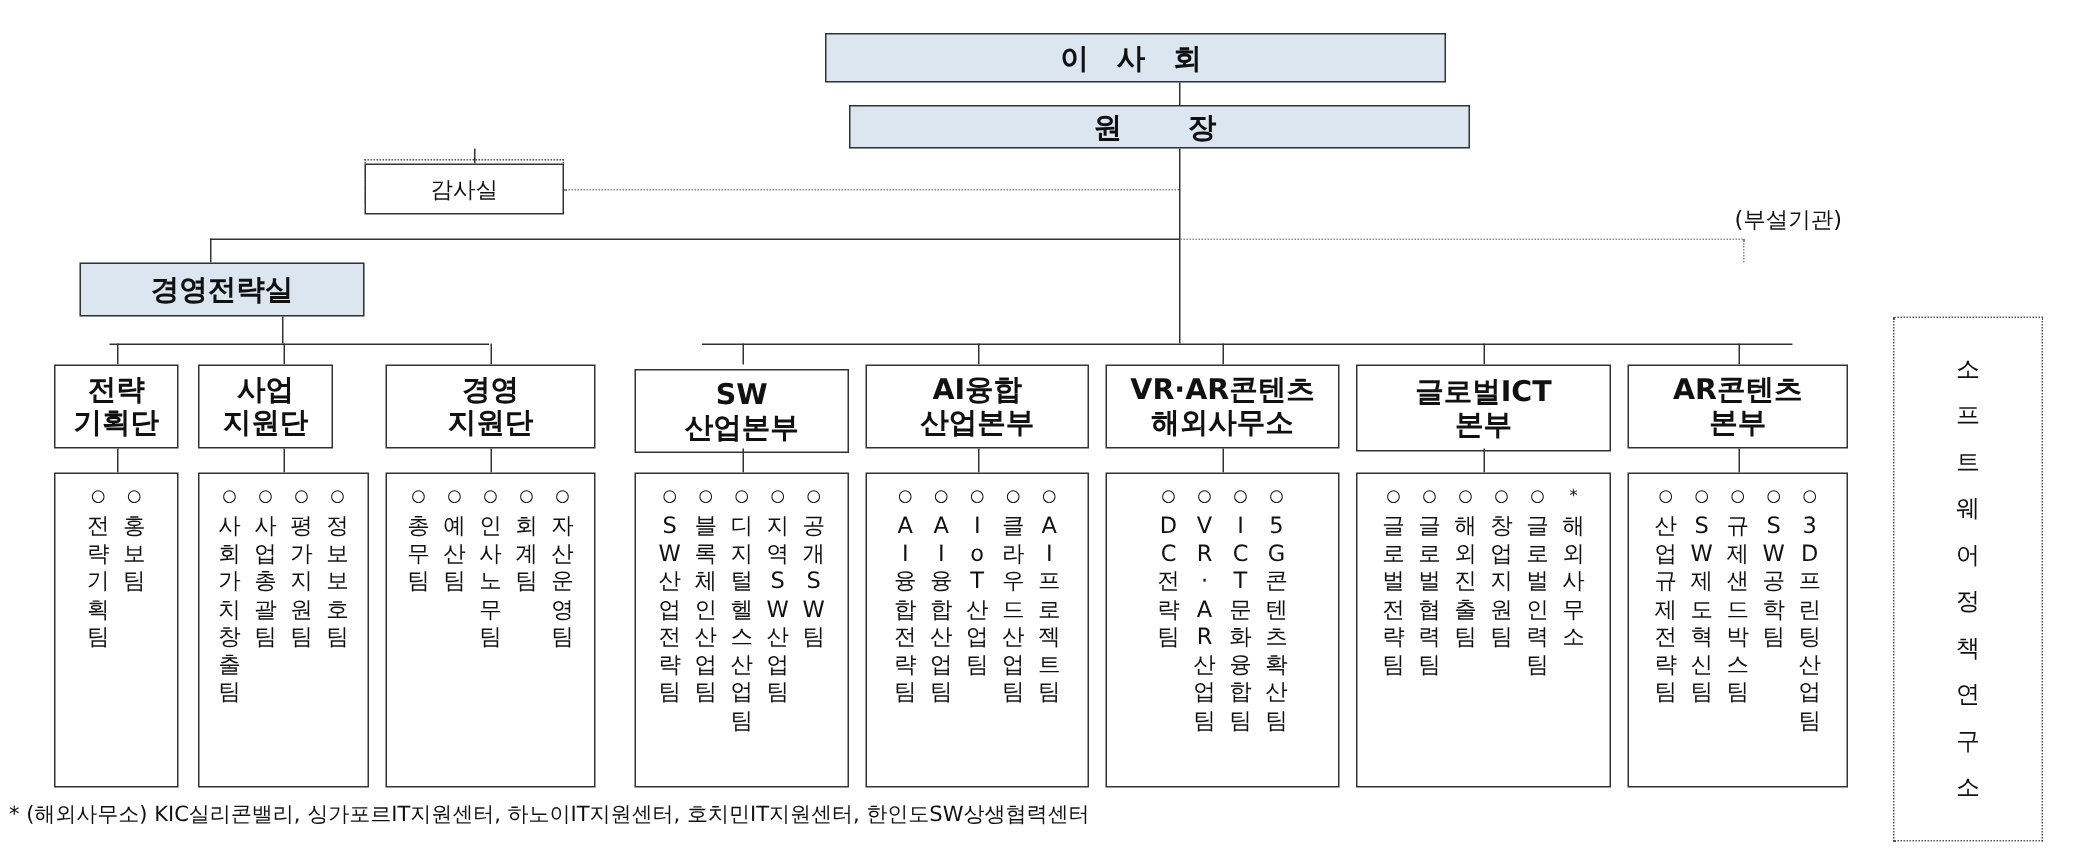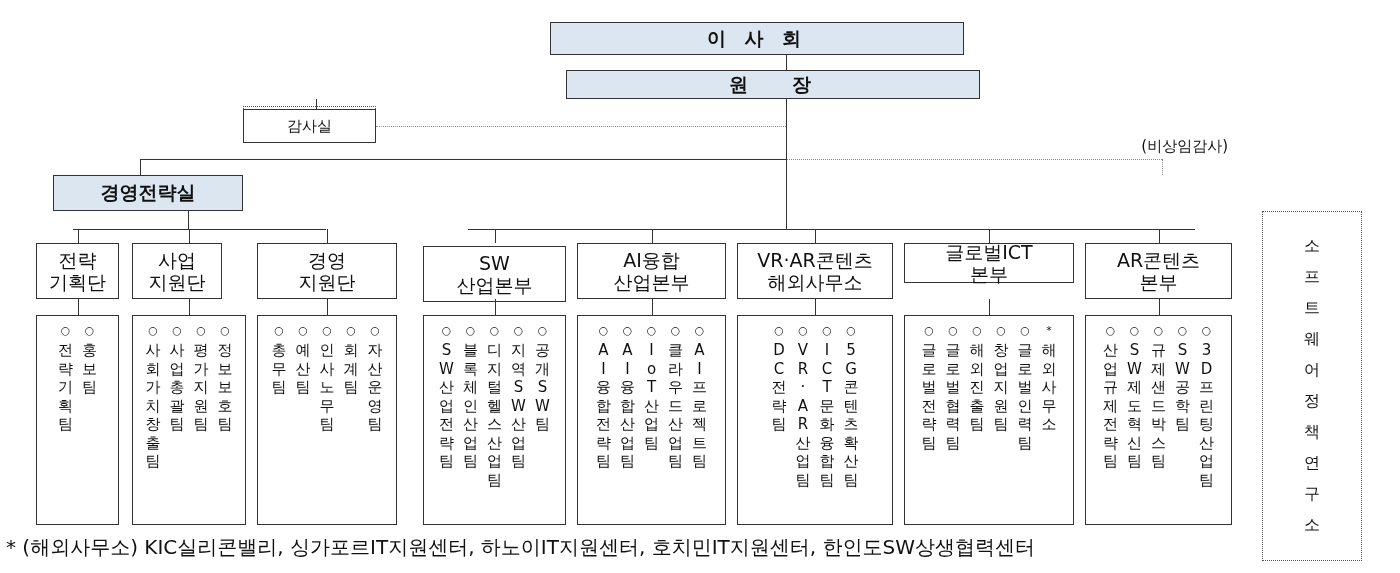--- a/index.html
+++ b/index.html
@@ -7,28 +7,28 @@
          font-family:"DejaVu Sans", sans-serif; color:#111; }
   .abs { position:absolute; box-sizing:border-box; }
   .box { border:1.5px solid #333; background:#fff; display:flex; align-items:center; justify-content:center; text-align:center; }
   .blue { background:#dce6f1; }
   .dotted { border:1.5px dotted #555;margin-top:36px; }
   .hl { position:absolute; height:0; border-top:1.5px solid #333; }
   .vl { position:absolute; width:0; border-left:1.5px solid #333; }
   .hl.dot { border-top:1.5px dotted #888; }
   .vl.dot { border-left:1.5px dotted #888; }
   .top-title { font-weight:bold; font-size:19px; letter-spacing:6px; }
-  .head { font-size:19px; line-height:22px; font-weight:normal; white-space:pre-line; }
+  .head { font-size:19px; line-height:22px; font-weight:bold; white-space:pre-line; }
   .team-box { border:1.5px solid #333; background:#fff; display:flex; justify-content:center; padding-top:8px; gap:6px; }
   .col { display:flex; flex-direction:column; align-items:center; width:18px; }
   .col .bullet { font-size:11px; line-height:14px; margin-bottom:3px; }
   .col .ch { font-size:15px; line-height:18.5px; }
   .sub-label { font-size:15px; }
   .vertical-org { display:flex; flex-direction:column; align-items:center; justify-content:center; gap:10px; font-size:16px; }
-  .note { font-size:20px; }
+  .note { font-size:14px; }
 </style>
 </head>
 <body>
 
 <div class="abs box blue" style="left:550px;top:22px;width:414px;height:33px;">
   <span class="top-title">이 사 회</span>
 </div>
 <div class="vl" style="left:786px;top:55px;height:15px;"></div>
 <div class="abs box blue" style="left:566px;top:70px;width:414px;height:29px;">
   <span class="top-title" style="white-space:pre;">원   장</span>
@@ -40,21 +40,21 @@
 </div>
 <div class="vl" style="left:316px;top:99px;height:10px;"></div>
 <div class="abs box" style="left:243px;top:109px;width:133px;height:34px;">
   <span class="sub-label">감사실</span>
 </div>
 <div class="hl dot" style="left:376px;top:126px;width:410px;"></div>
 
 <div class="hl" style="left:140px;top:159px;width:646px;"></div>
 <div class="hl dot" style="left:787px;top:159px;width:375px;"></div>
 <div class="vl dot" style="left:1162px;top:159px;height:16px;"></div>
-<div class="abs" style="left:1088px;top:137px;width:140px;font-size:15px;text-align:right;">(비상임감사)</div>
+<div class="abs" style="left:1088px;top:137px;width:140px;font-size:15px;text-align:right;">(부설기관)</div>
 
 <div class="vl" style="left:140px;top:159px;height:16px;"></div>
 <div class="abs box blue" style="left:53px;top:175px;width:190px;height:36px;text-align:right;">
   <span style="font-size:19px;font-weight:bold;">경영전략실</span>
 </div>
 <div class="vl" style="left:188px;top:211px;height:18px;"></div>
 <div class="hl" style="left:73px;top:229px;width:253px;"></div>
 
 <div class="hl" style="left:468px;top:229px;width:727px;"></div>
 
@@ -335,21 +335,21 @@
         <span class="ch">G</span>
         <span class="ch">콘</span>
         <span class="ch">텐</span>
         <span class="ch">츠</span>
         <span class="ch">확</span>
         <span class="ch">산</span>
         <span class="ch">팀</span>
       </div>
     </div>
     <div class="vl" style="left: 989px; top: 229px; height: 14px;"></div>
-    <div class="abs box" style="left: 904px; top: 243px; width: 170px; height: 40px;">
+    <div class="abs box" style="left: 904px; top: 243px; width: 170px; height: 58px;">
       <span class="head">글로벌ICT
 본부</span>
     </div>
     <div class="vl" style="left: 989px; top: 299px; height: 16px;"></div>
     <div class="abs team-box" style="left: 904px; top: 315px; width: 170px; height: 210px;">
       <div class="col">
         <span class="bullet">○</span>
         <span class="ch">글</span>
         <span class="ch">로</span>
         <span class="ch">벌</span>

